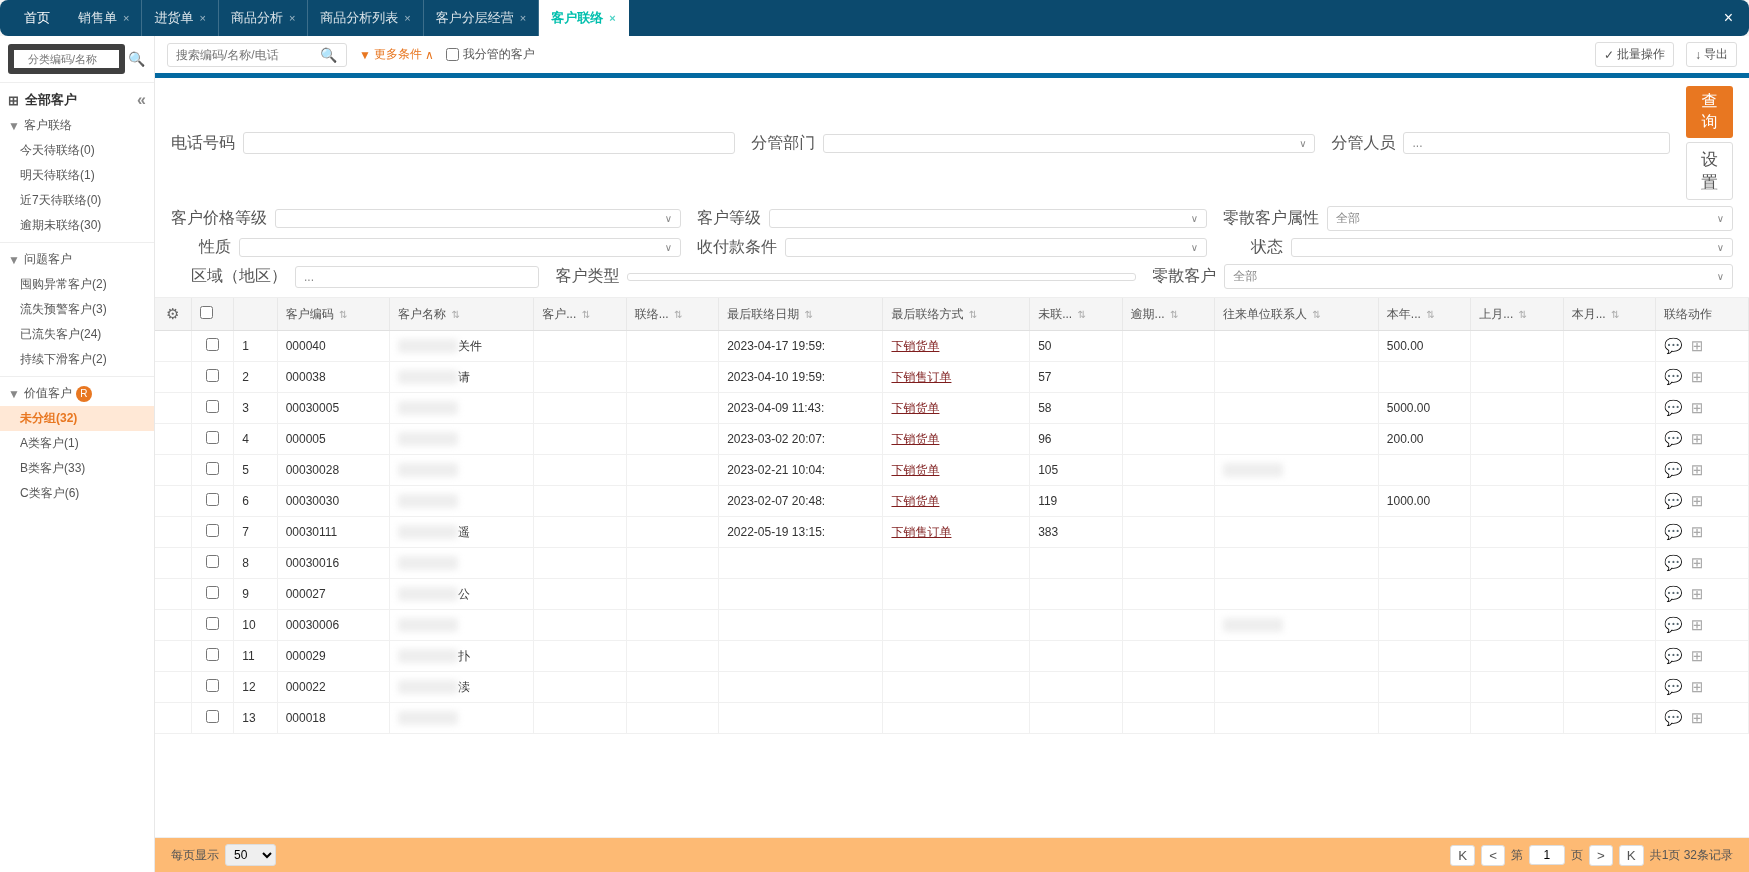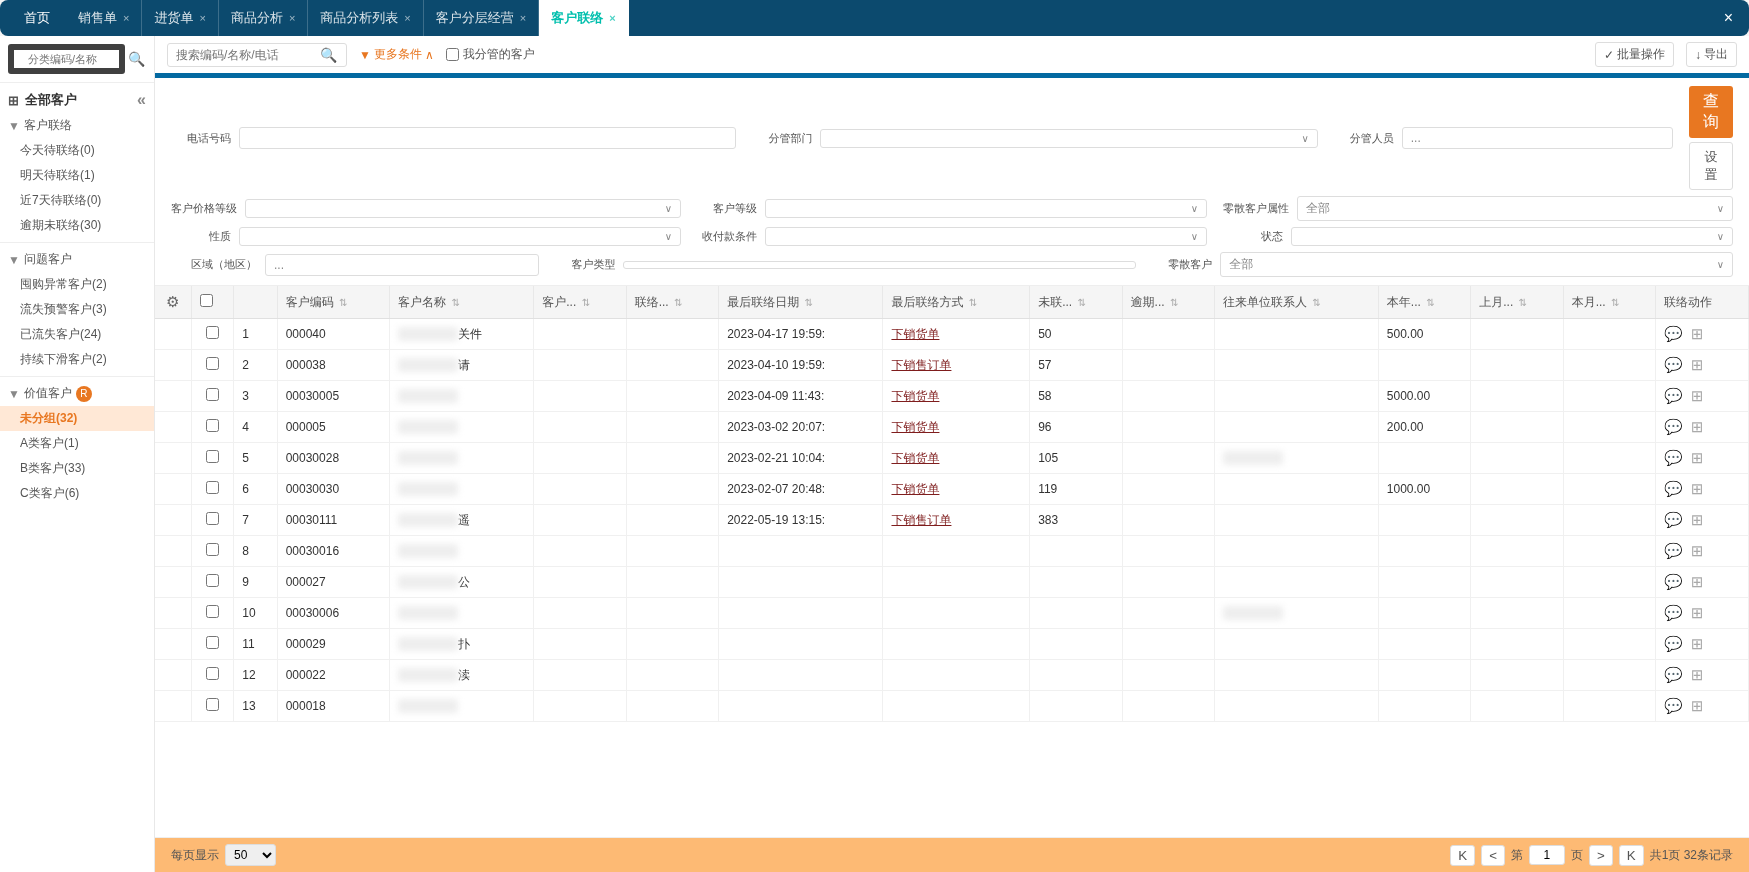--- a/index.html
+++ b/index.html
@@ -138,41 +138,41 @@
       display: flex; align-items: center;
       margin-bottom: 6px;
       gap: 16px;
     }
     .filter-row:last-child { margin-bottom: 0; }
     .filter-field {
       display: flex; align-items: center;
       flex: 1;
       gap: 8px;
     }
-    .filter-field label { color: #555; font-size: 11px; white-space: nowrap; min-width: 60px; text-align: right; }
+    .filter-field label { color: #555; font-size: 16px; white-space: nowrap; min-width: 60px; text-align: right; }
     .filter-field input, .filter-field select {
       flex: 1; border: 1px solid #ddd; border-radius: 3px; padding: 3px 8px; font-size: 12px; outline: none; color: #333;
     }
     .filter-field .select-wrap {
       flex: 1; display: flex; align-items: center;
       border: 1px solid #ddd; border-radius: 3px; padding: 3px 8px; background: #fff;
       cursor: pointer; justify-content: space-between;
     }
     .filter-field .select-wrap span { font-size: 12px; color: #888; }
     .filter-field .select-wrap .chevron { color: #888; font-size: 10px; }
     .filter-actions {
       display: flex; flex-direction: column; gap: 4px; align-items: center;
     }
     .btn-query {
       background: #e87721; color: #fff; border: none; border-radius: 3px;
       padding: 5px 14px; font-size: 16px; cursor: pointer;
     }
     .btn-reset {
       background: #fff; color: #555; border: 1px solid #ddd; border-radius: 3px;
-      padding: 5px 14px; font-size: 13px; cursor: pointer;
+      padding: 5px 14px; font-size: 17px; cursor: pointer;
     }
 
     
     .table-container {
       flex: 1;
       overflow: auto;
       background: #fff;
     }
     table {
       width: 100%;

